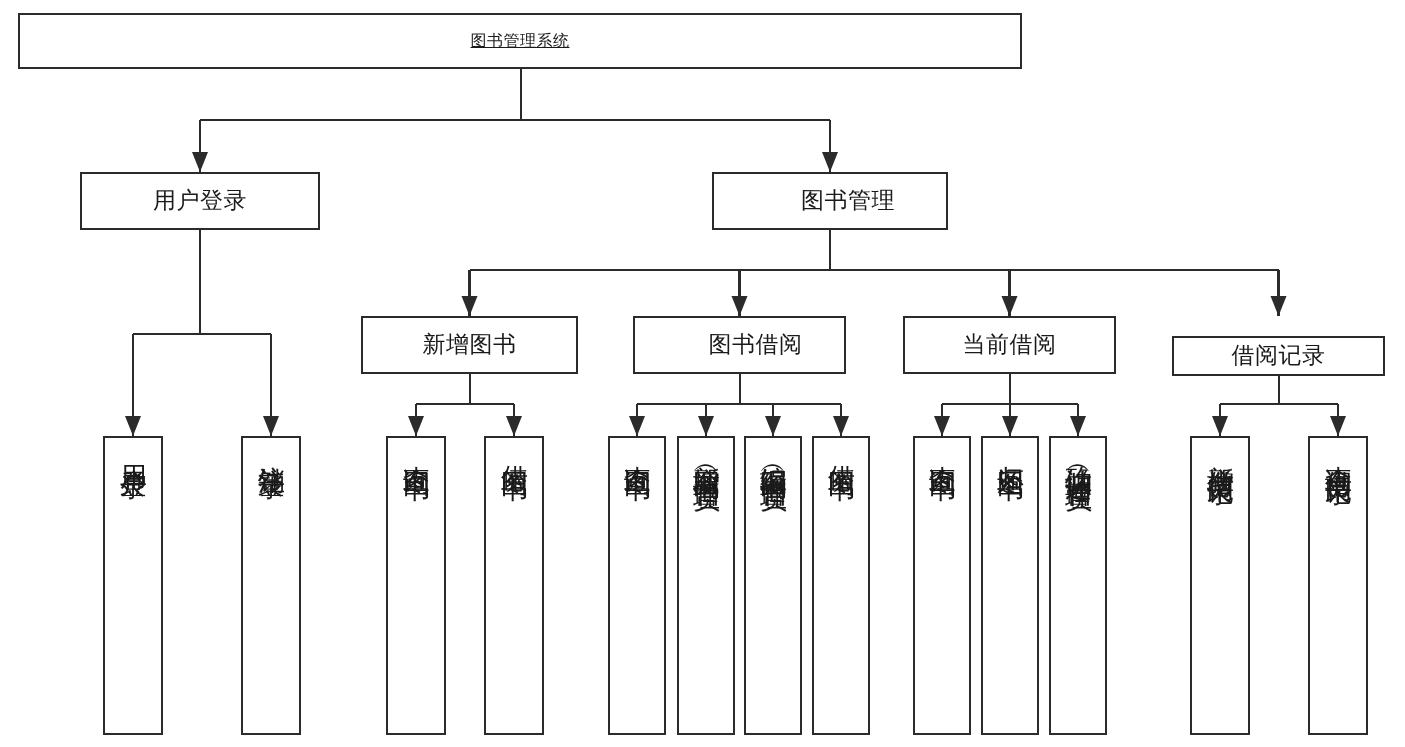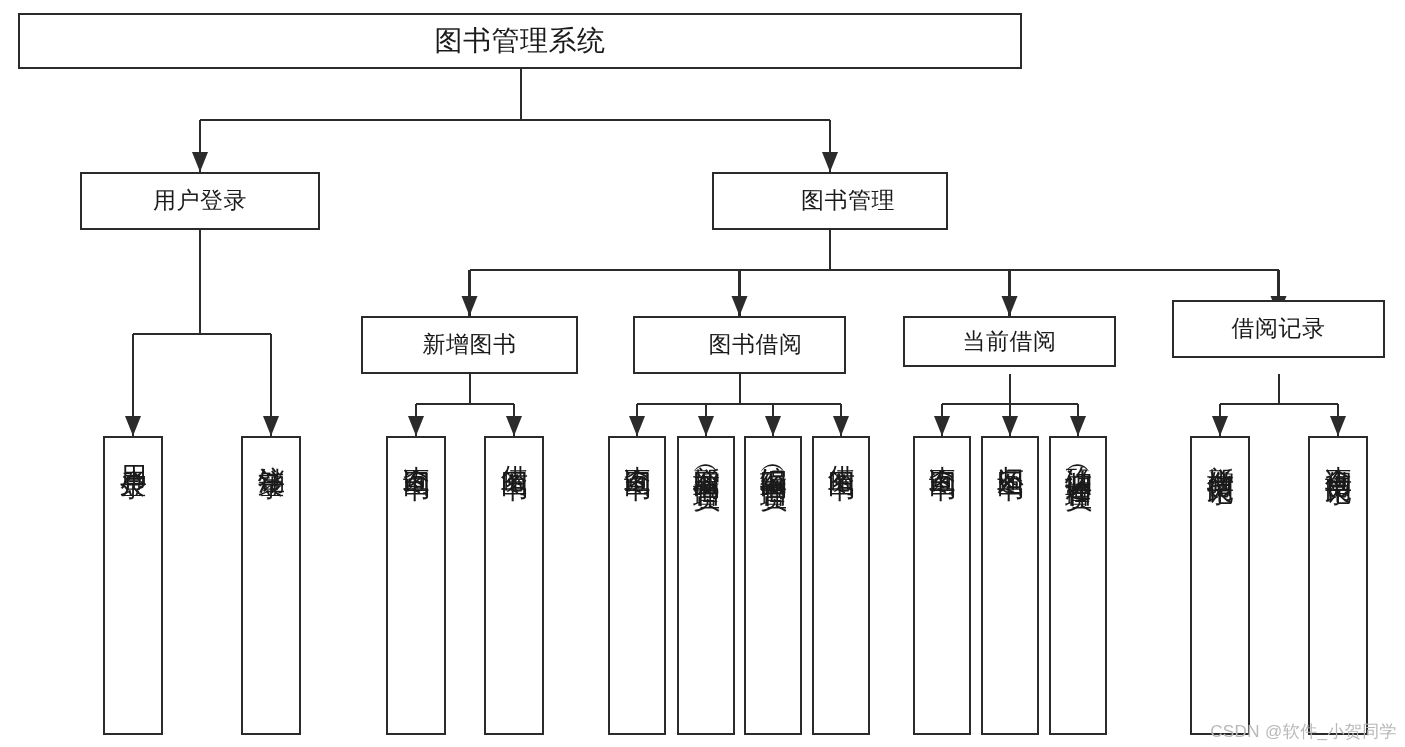--- a/index.html
+++ b/index.html
@@ -46,21 +46,22 @@
     padding-top: 6px;
   }
   .node.vertical .node-label {
     writing-mode: vertical-rl;
     text-orientation: upright;
     font-size: 27px;
     letter-spacing: 3px;
     line-height: 1;
   }
   .node.root .node-label {
-    font-size: 28px;
+    font-size: 16px;
+    text-decoration: underline;
   }
   #connector-layer {
     position: absolute;
     left: 0;
     top: 0;
     width: 1405px;
     height: 747px;
     pointer-events: none;
   }
   .watermark {
@@ -140,24 +141,24 @@
       </div>
       <div class="node horizontal" style="left: 712px; top: 172px; width: 236px; height: 58px; border-color: rgb(43, 43, 43); background: rgb(255, 255, 255);">
         <span class="node-label" style="color: rgb(26, 26, 26); margin-left: 36px;">图书管理</span>
       </div>
       <div class="node horizontal" style="left: 361px; top: 316px; width: 217px; height: 58px; border-color: rgb(43, 43, 43); background: rgb(255, 255, 255);">
         <span class="node-label" style="color: rgb(26, 26, 26);">新增图书</span>
       </div>
       <div class="node horizontal" style="left: 633px; top: 316px; width: 213px; height: 58px; border-color: rgb(43, 43, 43); background: rgb(255, 255, 255);">
         <span class="node-label" style="color: rgb(26, 26, 26); margin-left: 32px;">图书借阅</span>
       </div>
-      <div class="node horizontal" style="left: 903px; top: 316px; width: 213px; height: 51px; border-color: rgb(43, 43, 43); background: rgb(255, 255, 255);">
+      <div class="node horizontal" style="left: 903px; top: 316px; width: 213px; height: 58px; border-color: rgb(43, 43, 43); background: rgb(255, 255, 255);">
         <span class="node-label" style="color: rgb(26, 26, 26);">当前借阅</span>
       </div>
-      <div class="node horizontal" style="left: 1172px; top: 300px; width: 213px; height: 58px; border-color: rgb(43, 43, 43); background: rgb(255, 255, 255);">
+      <div class="node horizontal" style="left: 1172px; top: 336px; width: 213px; height: 40px; border-color: rgb(43, 43, 43); background: rgb(255, 255, 255);">
         <span class="node-label" style="color: rgb(26, 26, 26);">借阅记录</span>
       </div>
       <div class="node vertical" style="left: 103px; top: 436px; width: 60px; height: 299px; border-color: rgb(43, 43, 43); background: rgb(255, 255, 255);">
         <span class="node-label" style="color: rgb(26, 26, 26);">用户登录</span>
       </div>
       <div class="node vertical" style="left: 241px; top: 436px; width: 60px; height: 299px; border-color: rgb(43, 43, 43); background: rgb(255, 255, 255);">
         <span class="node-label" style="color: rgb(26, 26, 26);">注销登录</span>
       </div>
       <div class="node vertical" style="left: 386px; top: 436px; width: 60px; height: 299px; border-color: rgb(43, 43, 43); background: rgb(255, 255, 255);">
         <span class="node-label" style="color: rgb(26, 26, 26);">查询图书</span>
@@ -186,14 +187,13 @@
       <div class="node vertical" style="left: 1049px; top: 436px; width: 58px; height: 299px; border-color: rgb(43, 43, 43); background: rgb(255, 255, 255);">
         <span class="node-label" style="color: rgb(26, 26, 26);">确认归还（管理员）</span>
       </div>
       <div class="node vertical" style="left: 1190px; top: 436px; width: 60px; height: 299px; border-color: rgb(43, 43, 43); background: rgb(255, 255, 255);">
         <span class="node-label" style="color: rgb(26, 26, 26);">新增借阅记录</span>
       </div>
       <div class="node vertical" style="left: 1308px; top: 436px; width: 60px; height: 299px; border-color: rgb(43, 43, 43); background: rgb(255, 255, 255);">
         <span class="node-label" style="color: rgb(26, 26, 26);">查询借阅记录</span>
       </div>
     </div>
-  <div class="watermark">CSDN @软件_小贺同学</div>
 </div>
 
 </body></html>

